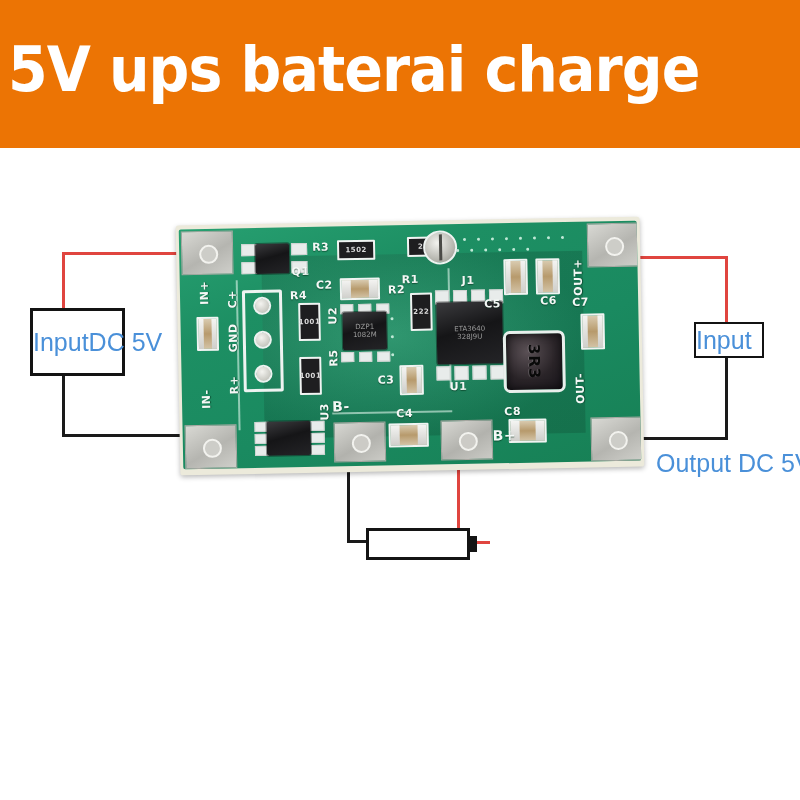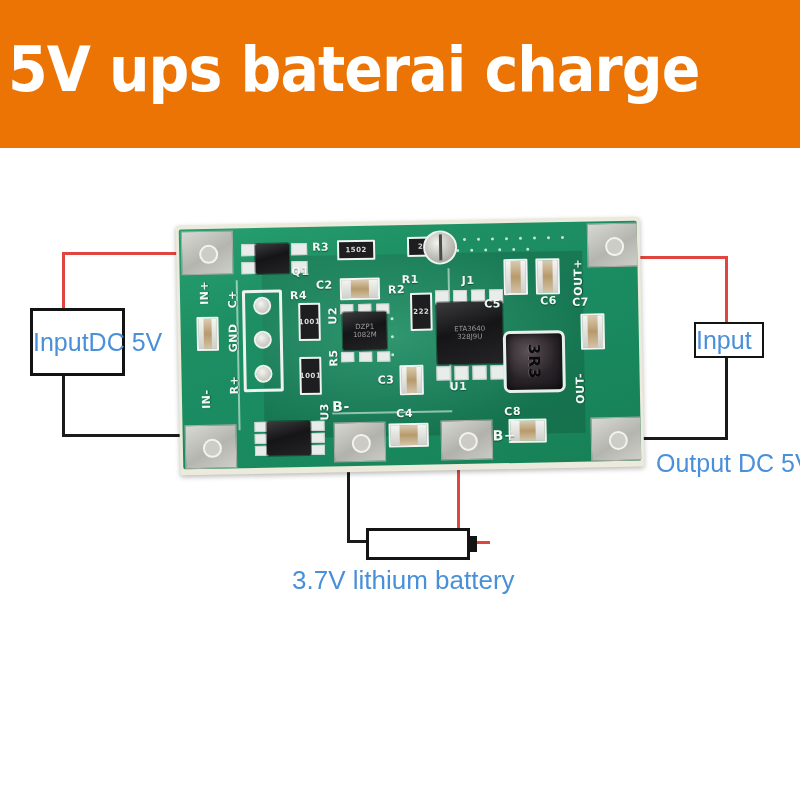--- a/index.html
+++ b/index.html
@@ -240,21 +240,20 @@
 
   <div class="box" id="load-box">
     <span>Input</span>
   </div>
 
   <div class="caption" id="output-caption">
     <span>Output</span>
     <span>DC 5V1A</span>
   </div>
 
-  <div class="caption" id="battery-caption">3.7V lithium battery</div>
 
   <div id="pcb">
     <div class="substrate"></div>
     <div class="green">
 
       <div class="trace" style="left:56px;top:52px;width:2px;height:150px;"></div>
       <div class="trace" style="left:150px;top:186px;width:120px;height:2px;"></div>
       <div class="trace" style="left:268px;top:44px;width:2px;height:120px;"></div>
 
       <div class="vias" style="left:228px;top:14px;width:160px;height:22px;">

